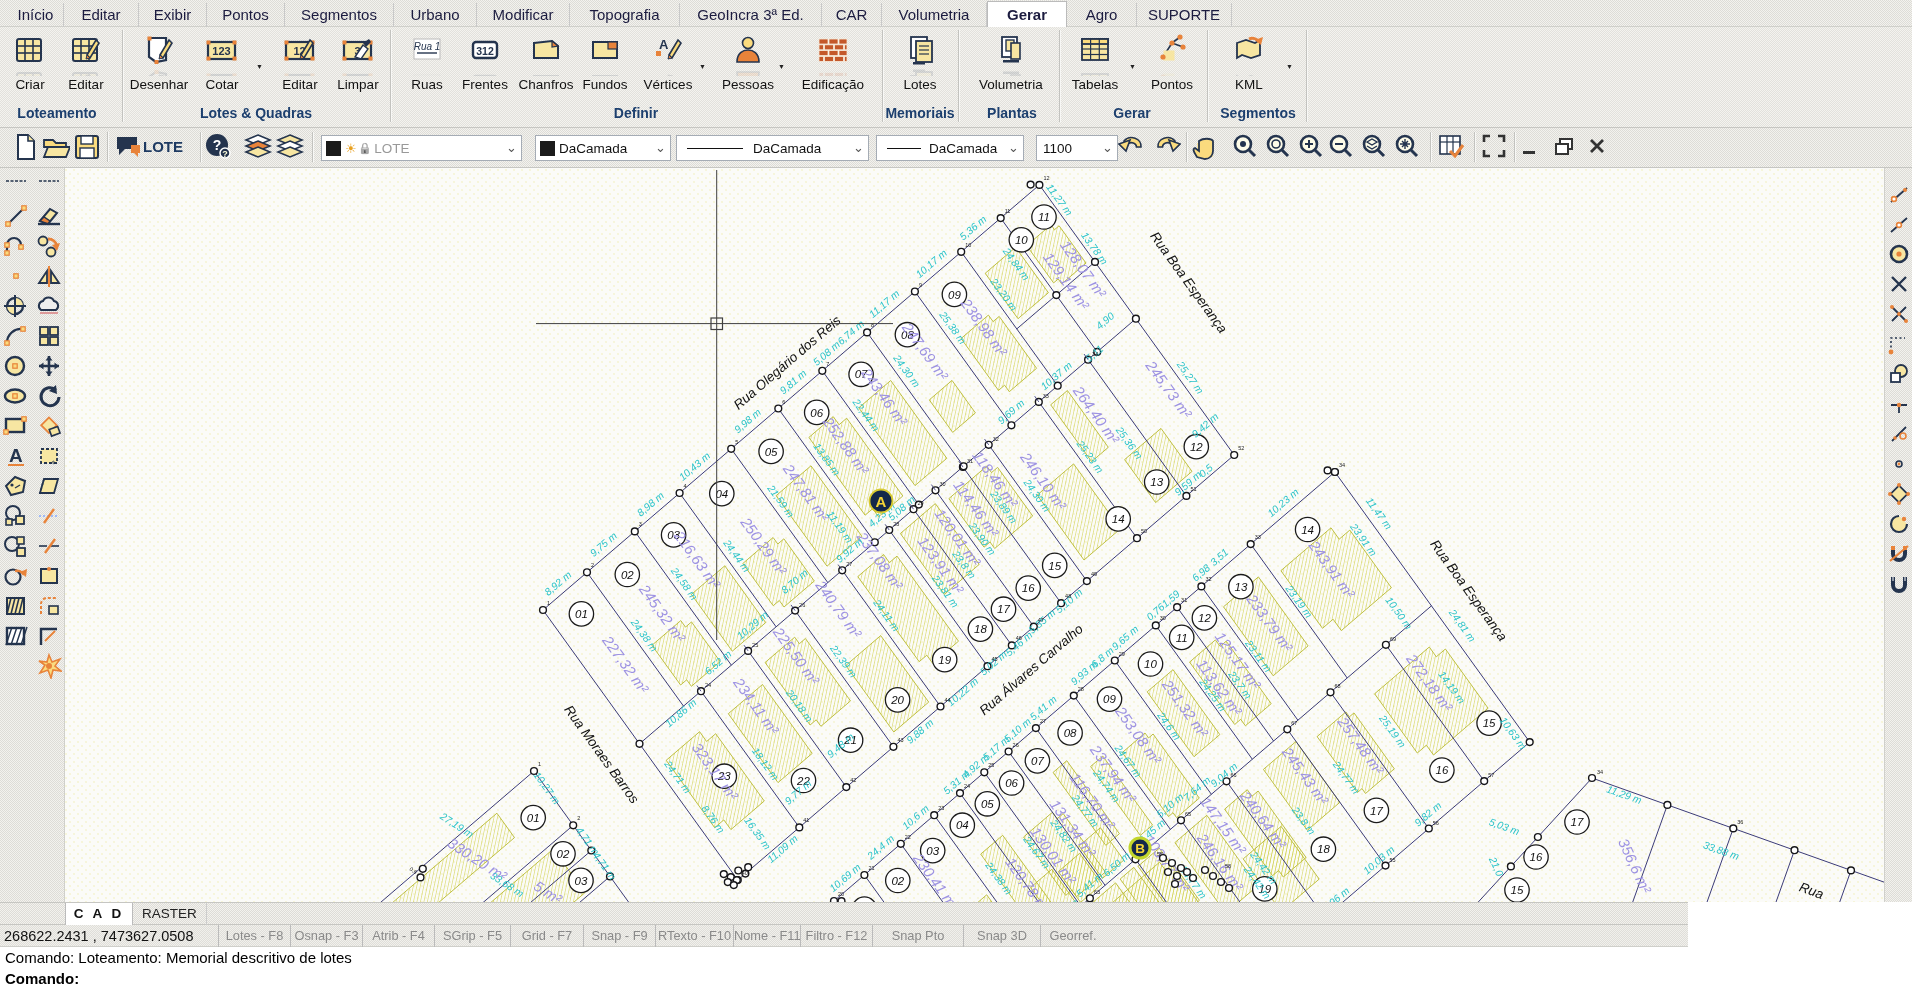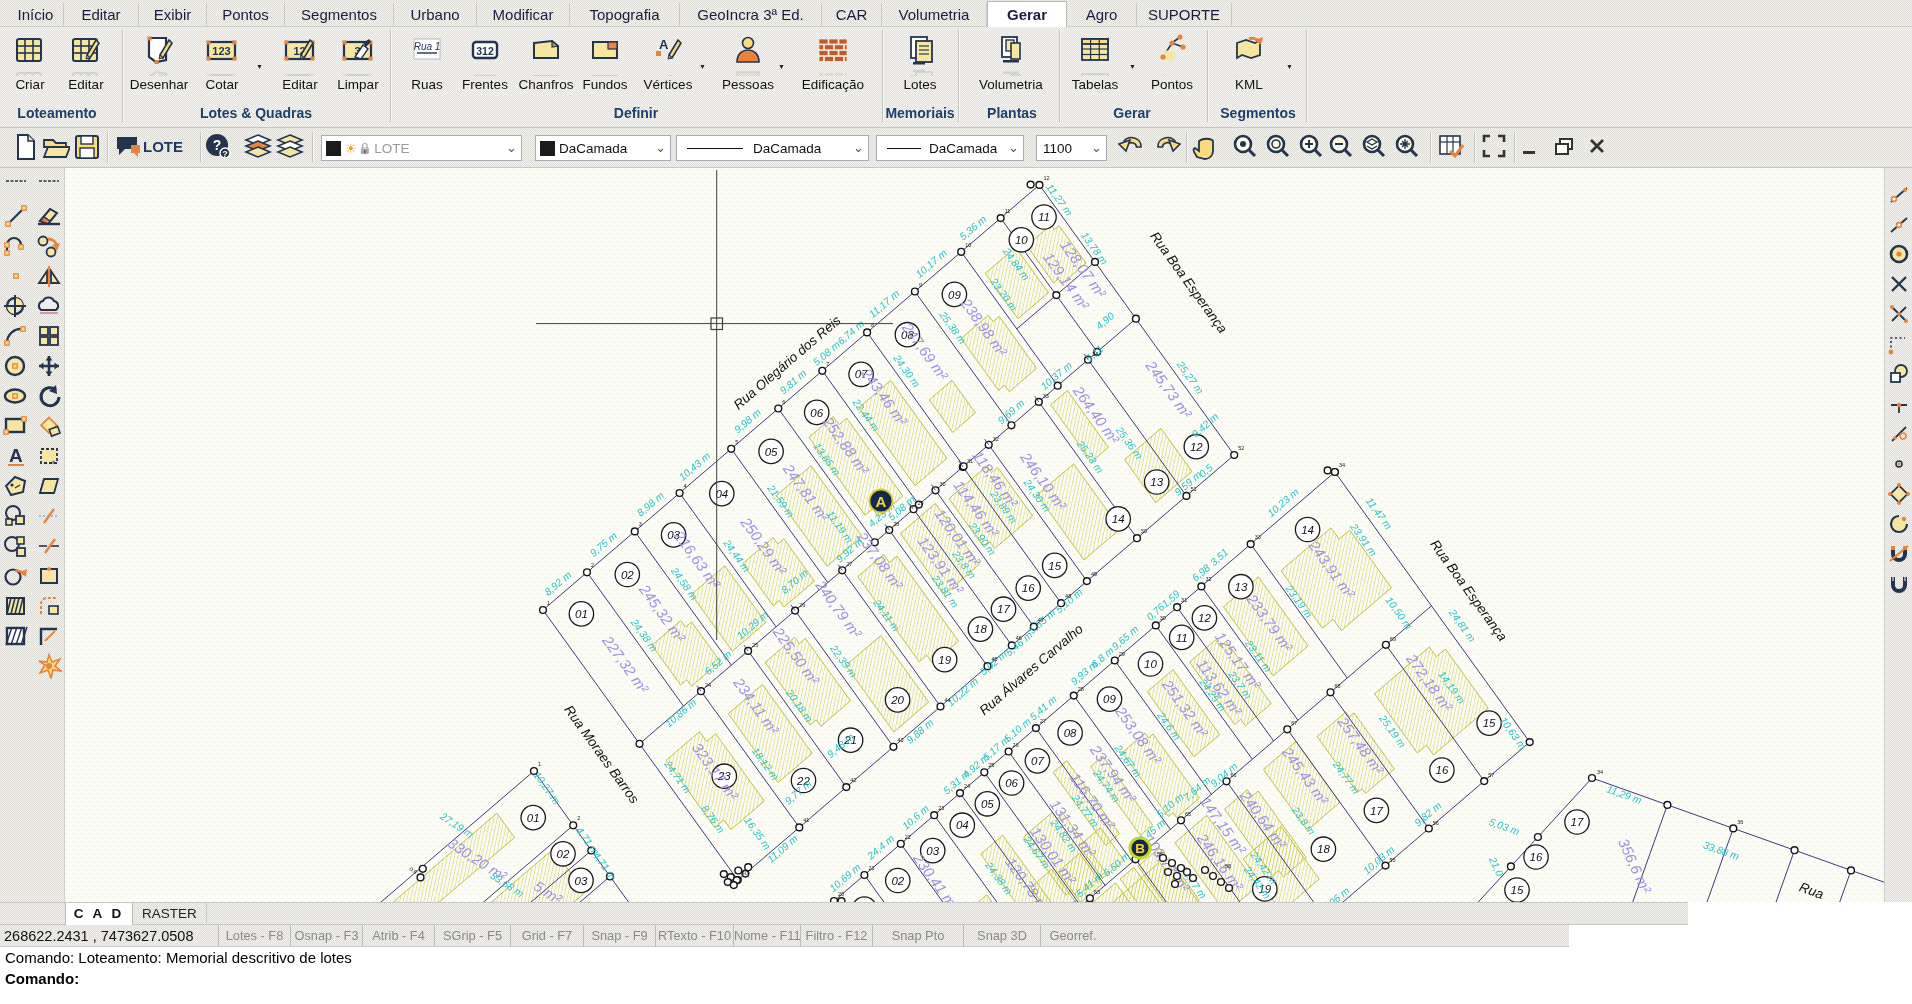--- a/index.html
+++ b/index.html
@@ -29,21 +29,21 @@
 .lti{position:absolute}
 .rtools{position:absolute;right:0;top:0;width:28px;height:734px;background-color:#e9e8e3;background-image:repeating-conic-gradient(#f3f2ee 0% 25%, #dddcd7 0% 50%),radial-gradient(circle at 1px 1px, rgba(243,239,160,.85) .7px, transparent 1.4px);background-size:2px 2px,5px 5px;border-left:1px solid #d0d0cb}
 .rti{position:absolute;left:2px}
 .canvas{position:absolute;left:65px;top:0;width:1819px;height:734px;background-color:#fbfbf8;background-image:
  radial-gradient(circle, rgba(240,236,165,.5) .6px, transparent .95px),
  radial-gradient(circle, rgba(240,236,165,.5) .6px, transparent .95px);
  background-size:8px 8px,8px 8px;background-position:1px 2px,5px 6px}
 .tabbar{position:absolute;left:0;top:902px;width:1688px;height:23px;background-color:#e9e8e3;background-image:repeating-conic-gradient(#f3f2ee 0% 25%, #dddcd7 0% 50%);background-size:2px 2px;border-top:1px solid #c6c6c2;border-bottom:1px solid #c6c6c2}
 .cadtab{position:absolute;left:65px;top:0;width:68px;height:23px;background:#fff;border:1px solid #bbb;border-top:none;text-align:center;font-weight:bold;font-size:13.5px;letter-spacing:3px;line-height:22px;color:#111}
 .rastertab{position:absolute;left:133px;top:0;width:74px;height:23px;text-align:center;font-size:13.5px;line-height:22px;color:#222;border-right:1px solid #ccc}
-.statusbar{position:absolute;left:0;top:925px;width:1569px;height:22px;background-color:#e9e8e3;background-image:repeating-conic-gradient(#f1f0ec 0% 25%, #dfded9 0% 50%);background-size:2px 2px;border-bottom:1px solid #cfcfca}
+.statusbar{position:absolute;left:0;top:925px;width:1688px;height:22px;background-color:#e9e8e3;background-image:repeating-conic-gradient(#f1f0ec 0% 25%, #dfded9 0% 50%);background-size:2px 2px;border-bottom:1px solid #cfcfca}
 .coords{position:absolute;left:4px;top:3px;font-size:14.5px;color:#111}
 .sbtn{position:absolute;top:0;height:22px;text-align:center;font-size:12.8px;line-height:21px;color:#8a8a8a;border-left:1px solid #bbb;white-space:nowrap;overflow:visible}
 .cmd{position:absolute;left:0;top:947px;width:1912px;height:57px;background:#fff;font-size:15px;color:#000;padding:1px 0 0 5px;line-height:20.5px}
 .cmd .b{font-weight:bold}
 </style></head>
 <body>
 <div class="menubar">
 <div class="mtab" style="left:8px;width:56px">Início</div>
 <div class="mtab" style="left:64px;width:75px">Editar</div>
 <div class="mtab" style="left:139px;width:68px">Exibir</div>
@@ -528,21 +528,21 @@
 <div class="combo" style="left:676px;width:193px">
       <span class="lin"></span>
       <span style="margin-left:10px">DaCamada</span>
       <span class="chev">⌄</span>
     </div>
 <div class="combo" style="left:876px;width:148px">
       <span class="lin" style="width:34px"></span>
       <span style="margin-left:8px">DaCamada</span>
       <span class="chev">⌄</span>
     </div>
-<div class="combo" style="left:1036px;width:71px">
+<div class="combo" style="left:1036px;width:82px">
       <span style="margin-left:2px">1100</span>
       <span class="chev">⌄</span>
     </div>
 <div class="t2sep" style="left:107px"></div>
 <div class="t2sep" style="left:200px"></div>
 <div class="t2sep" style="left:312px"></div>
 <div class="t2sep" style="left:1186px"></div>
 <div class="t2sep" style="left:1430px"></div>
 <div class="t2sep" style="left:1474px"></div>
 <div class="t2sep" style="left:1514px"></div>

